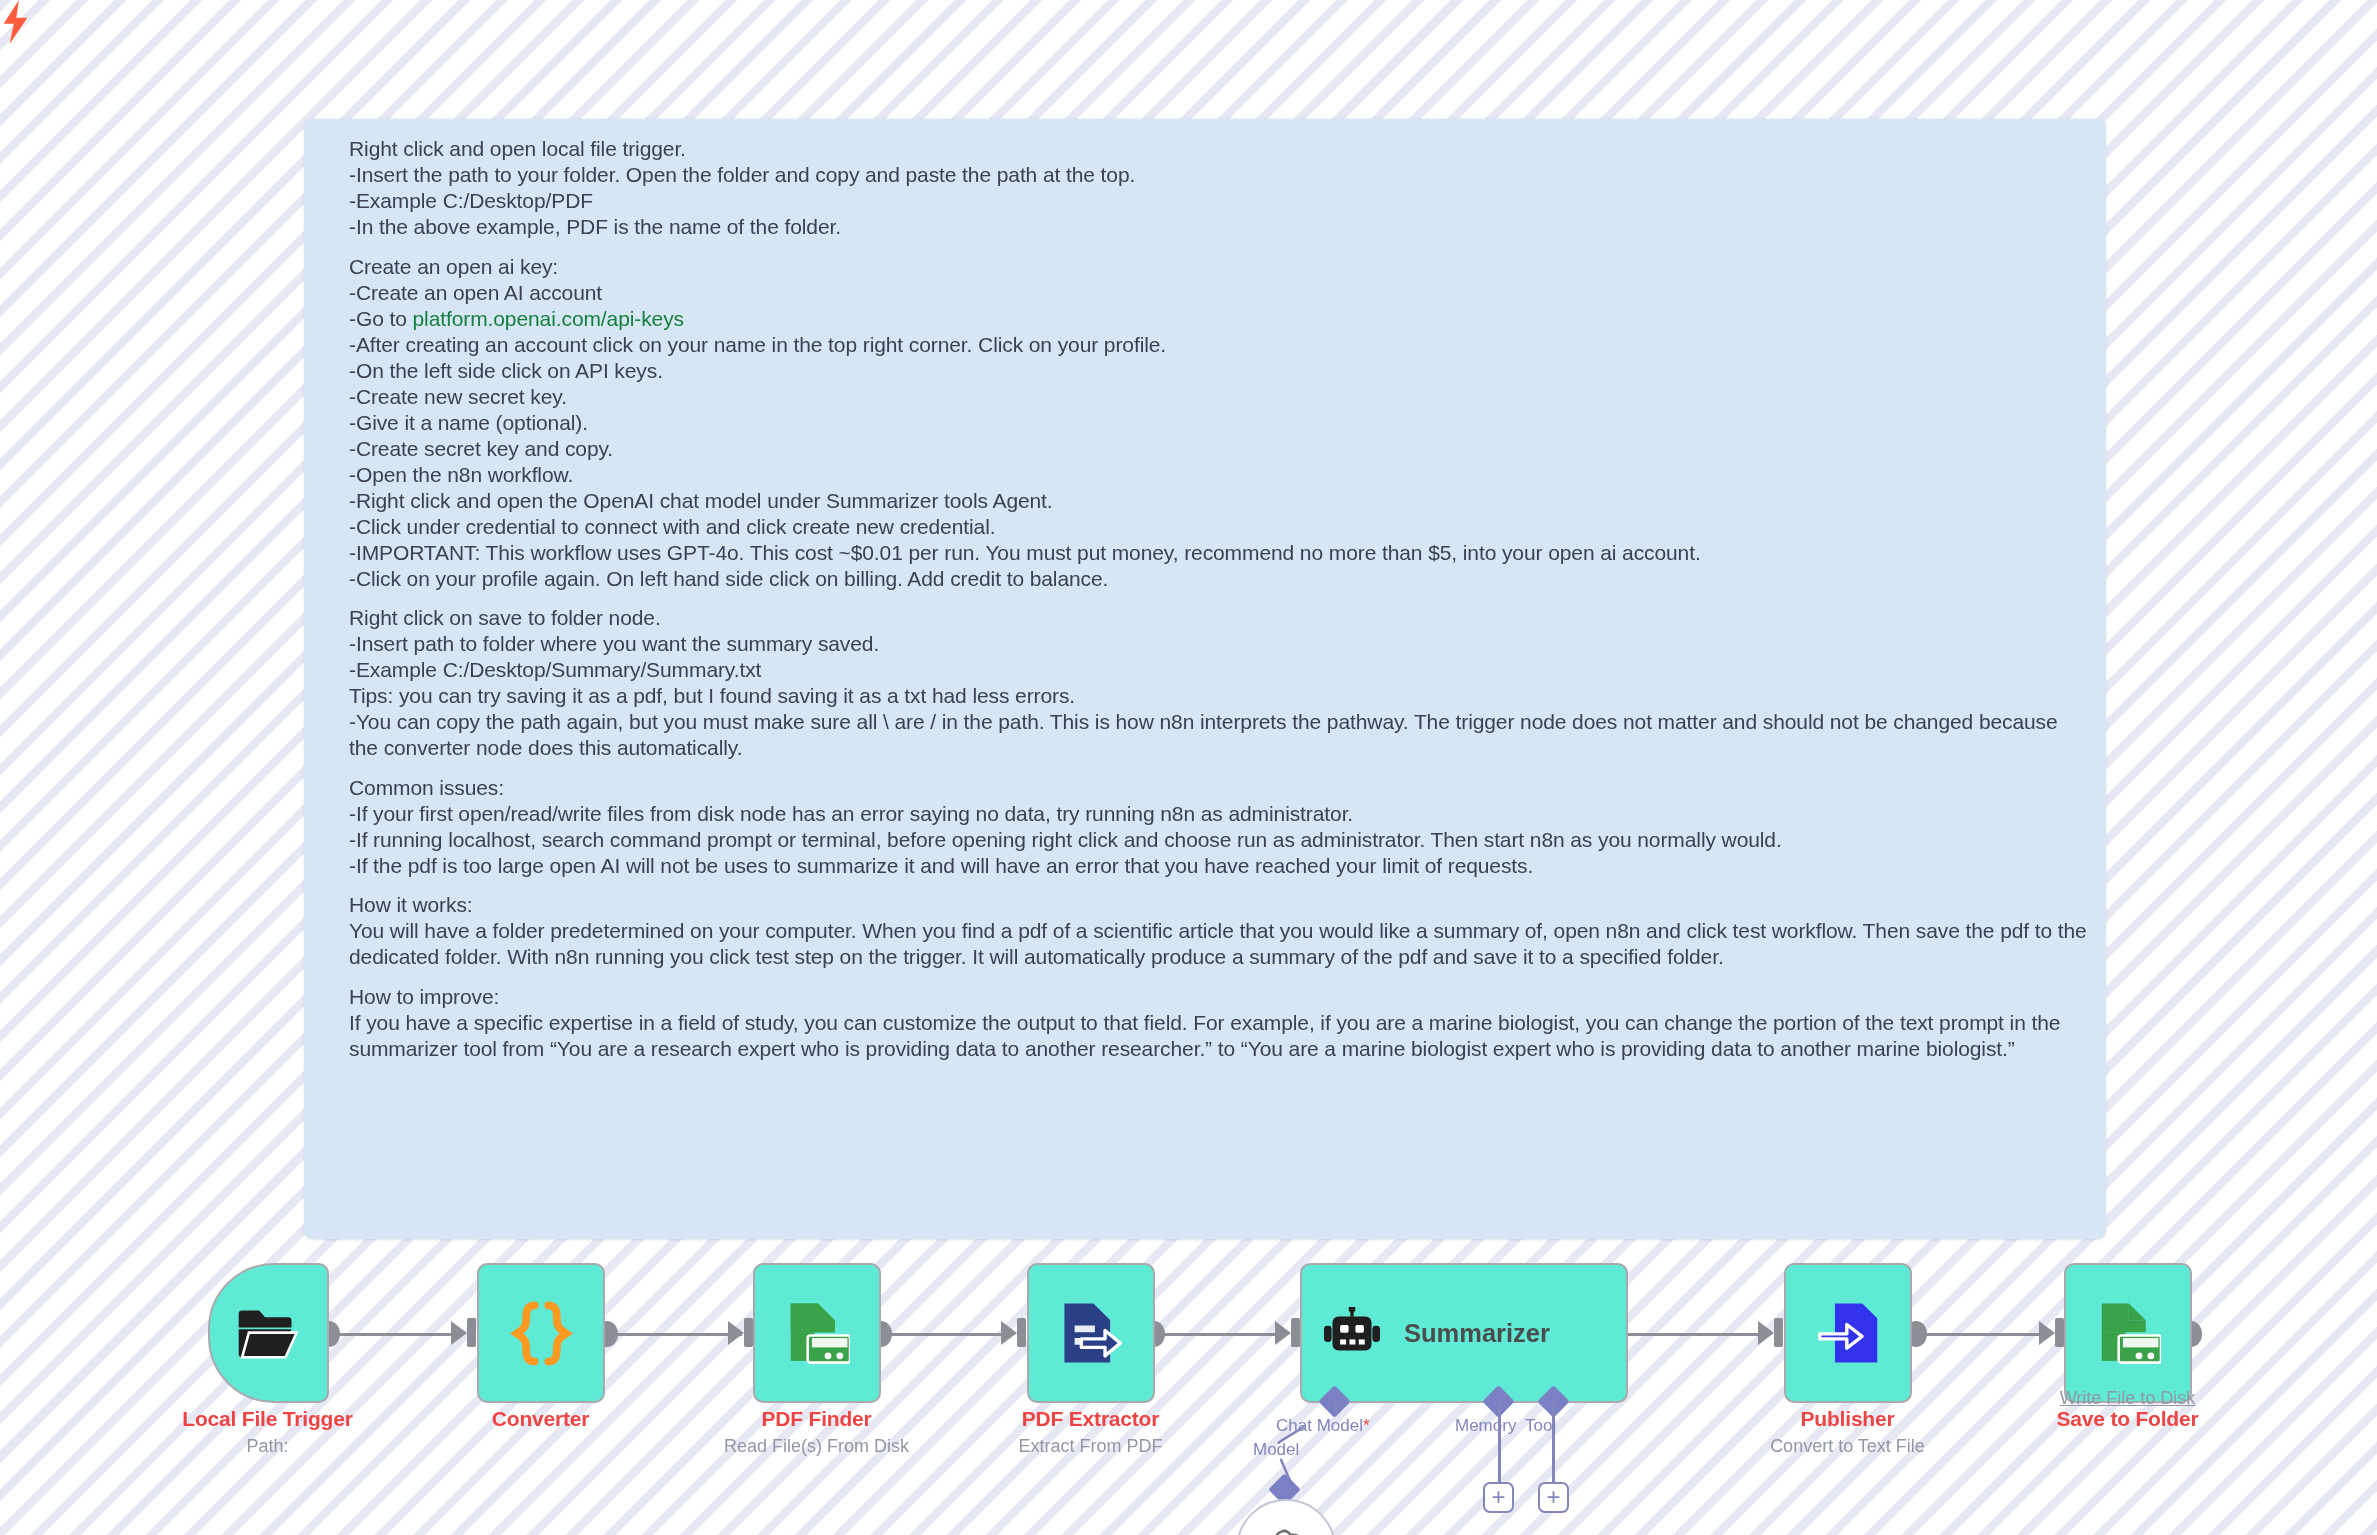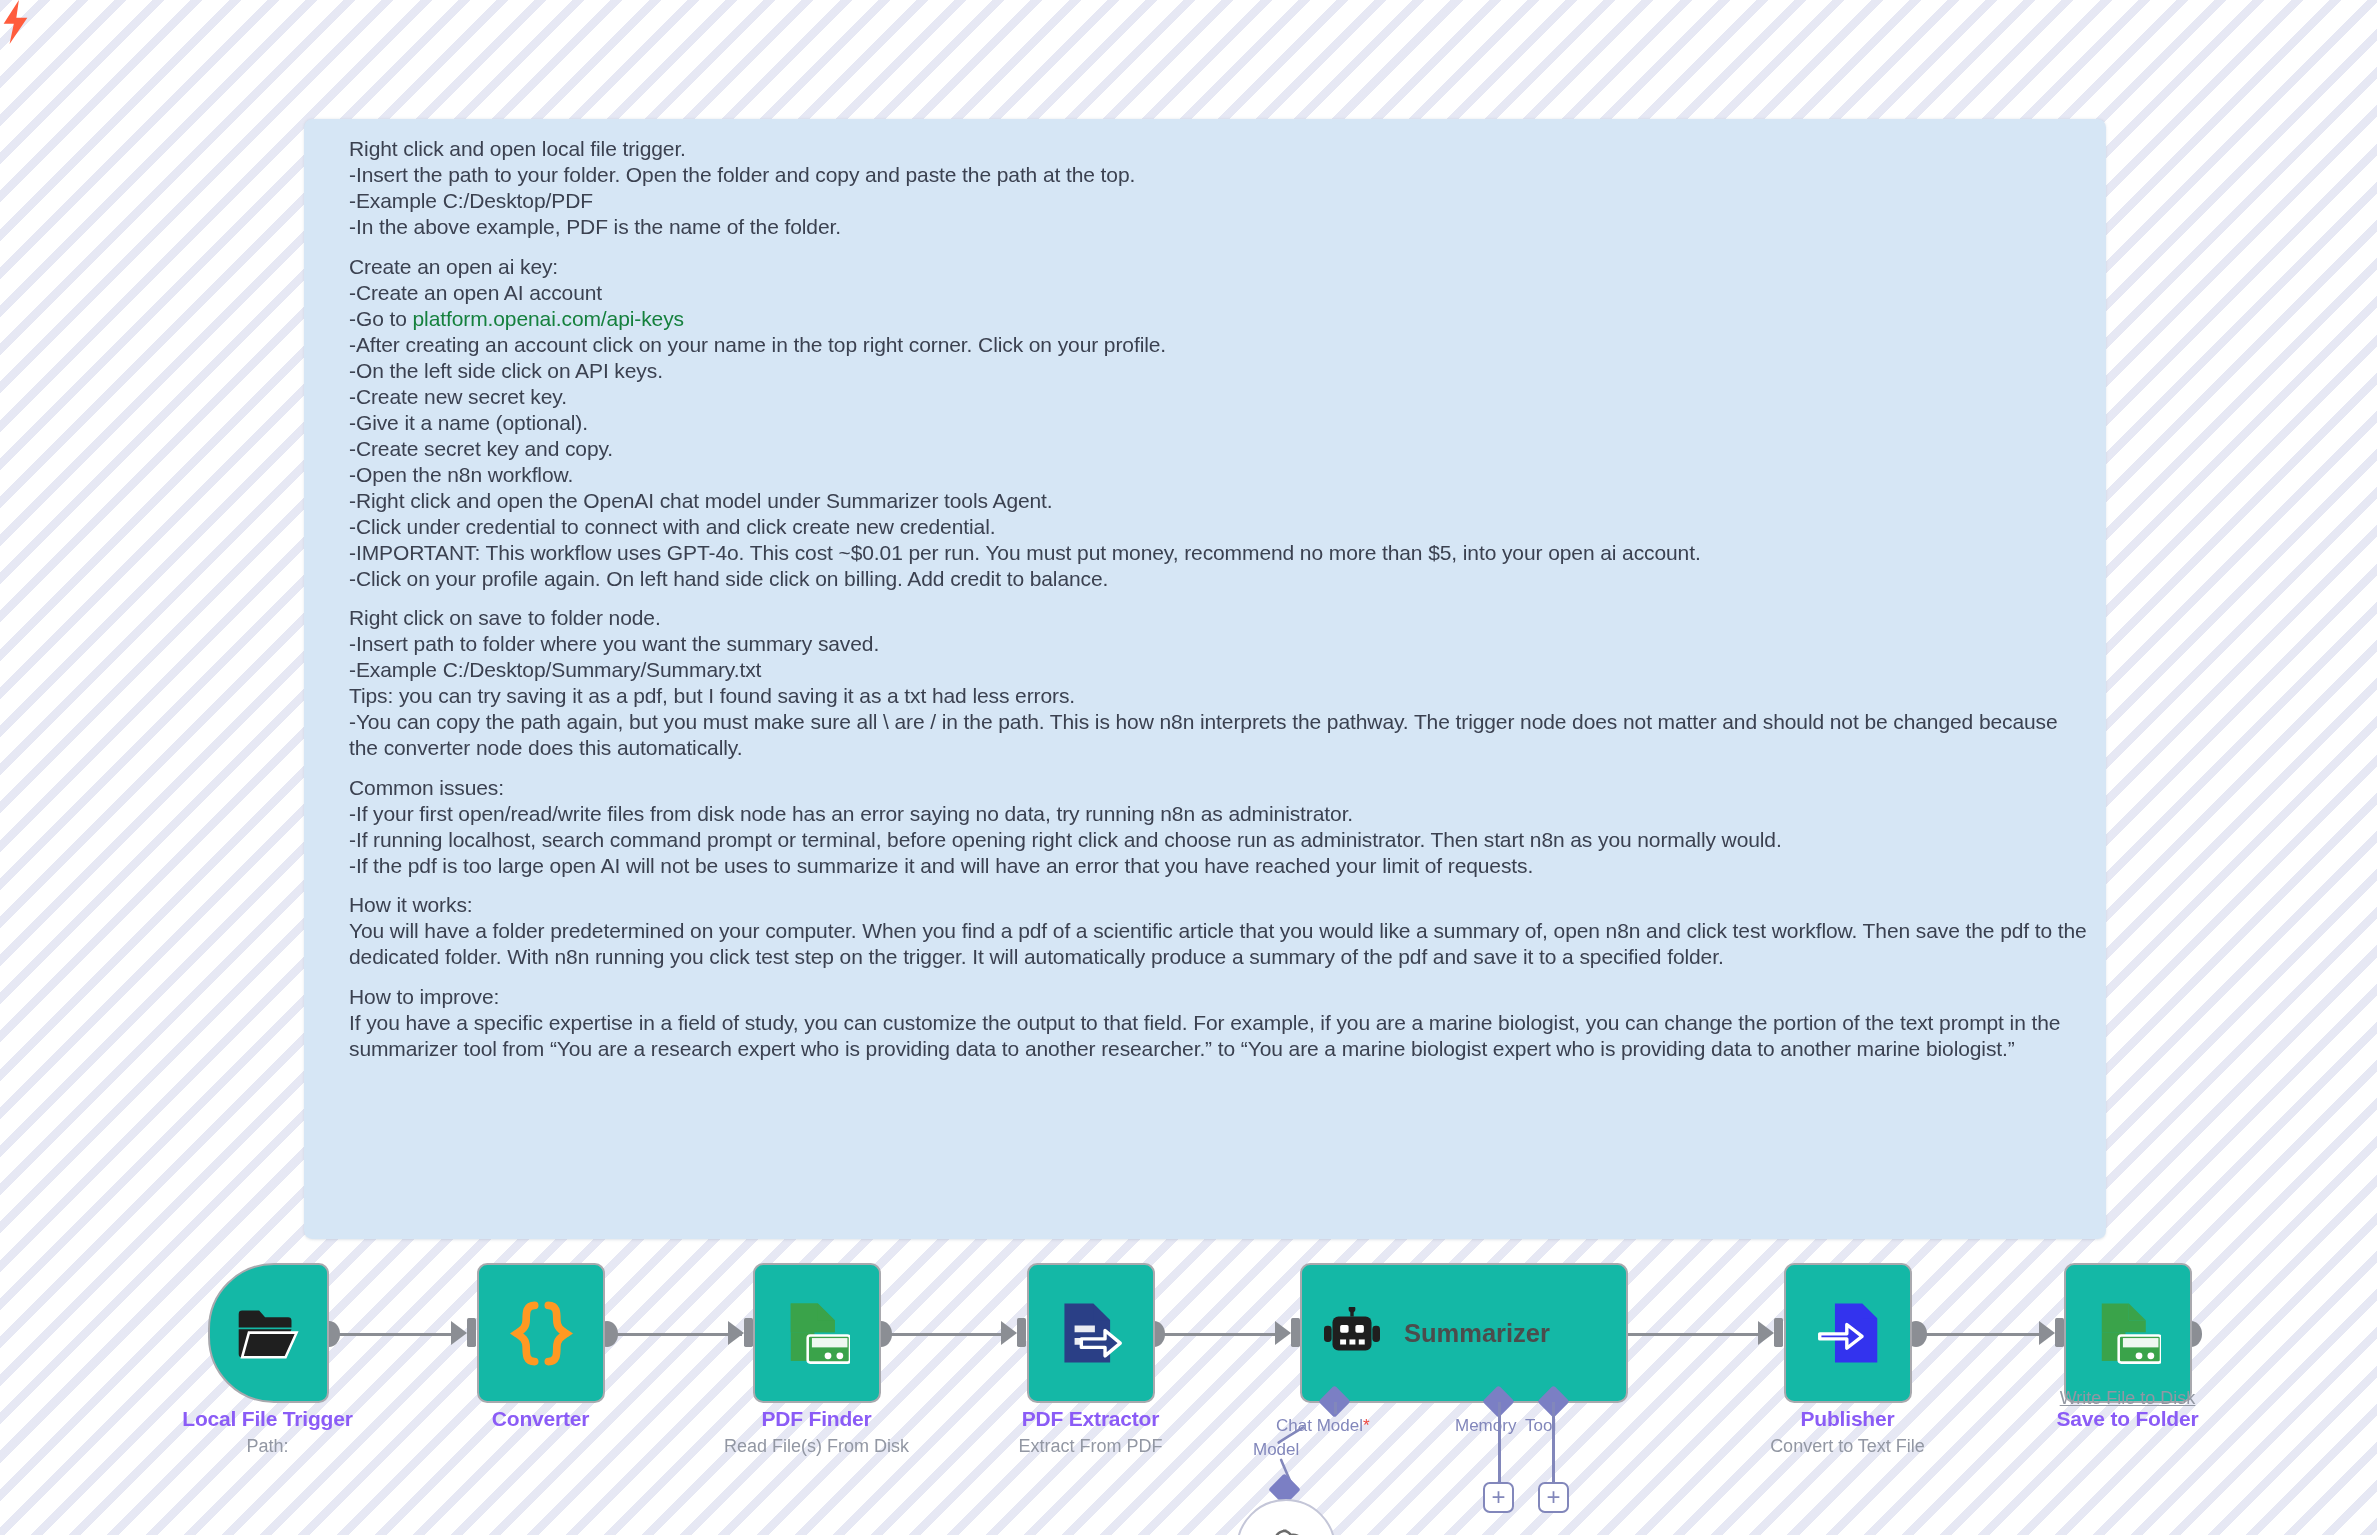--- a/index.html
+++ b/index.html
@@ -41,39 +41,39 @@
   .note-line a, .note-link{
     color:#15803d;
     text-decoration:none;
   }
 
   
   #workflow{ position:absolute; left:0; top:0; width:2377px; height:1536px; }
 
   .node{
     position:absolute;
-    background:#14b8a6;
+    background:#5eead4;
     border:2.1px solid #a9a9ae;
     border-radius:10.2px;
     display:flex;
     align-items:center;
     justify-content:center;
   }
   .node.trigger{
     border-top-left-radius:66px;
     border-bottom-left-radius:66px;
     border-top-right-radius:10.2px;
     border-bottom-right-radius:10.2px;
   }
   .node-caption{
     position:absolute;
     text-align:center;
     font-size:21px;
     font-weight:bold;
-    color:#8b5cf6;
+    color:#ef4444;
     letter-spacing:-0.2px;
     white-space:nowrap;
   }
   .node-subcaption{
     position:absolute;
     text-align:center;
     font-size:18px;
     color:#9297a3;
     white-space:nowrap;
   }

